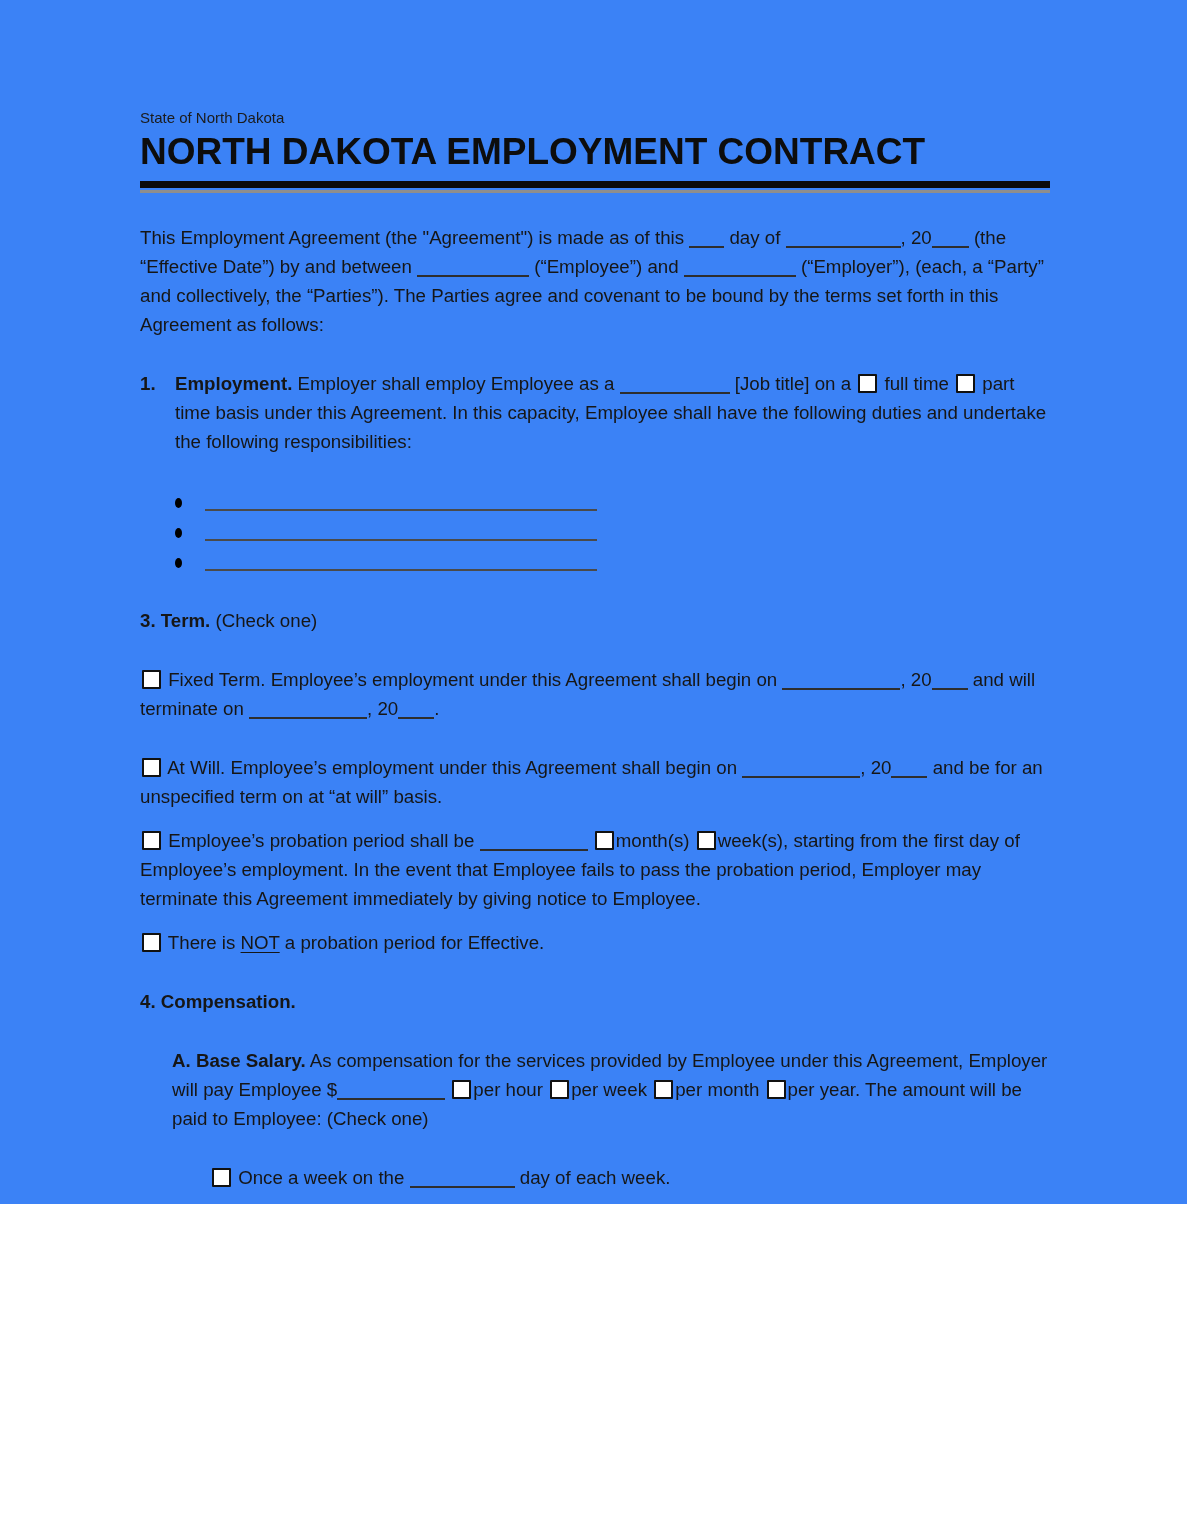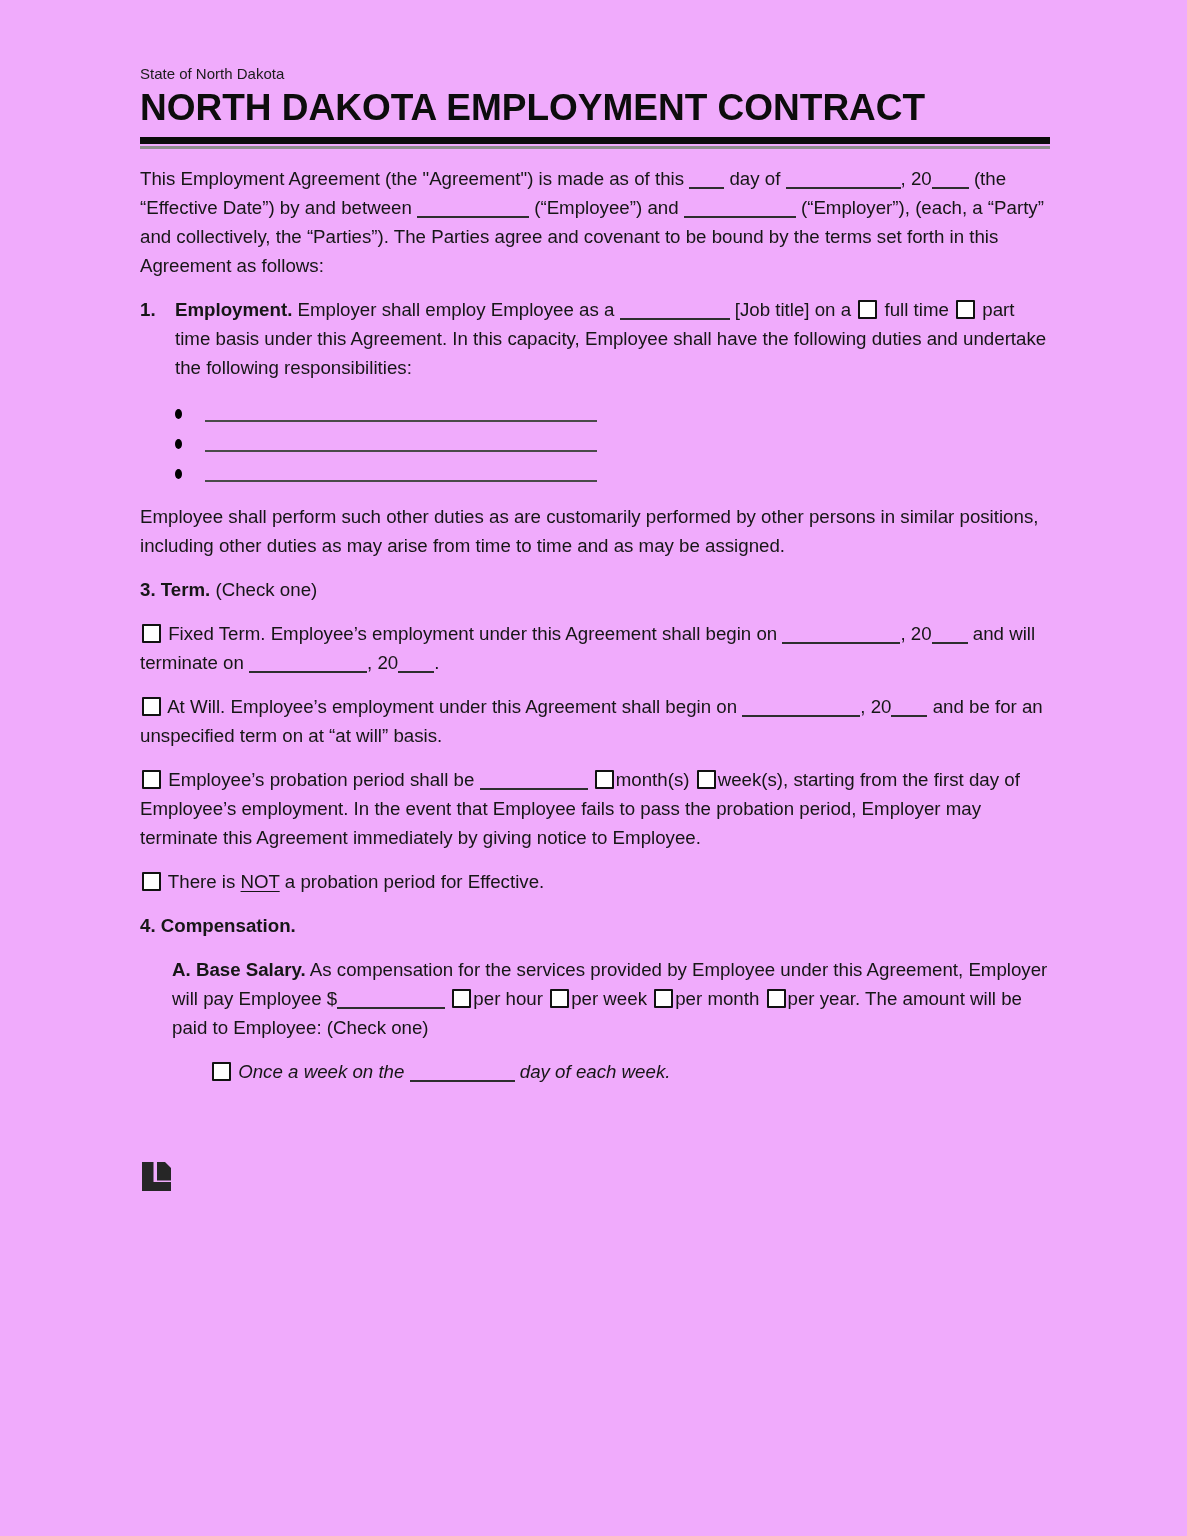--- a/index.html
+++ b/index.html
@@ -1,30 +1,30 @@
 <!DOCTYPE html>
 <html><head>
 <meta charset="utf-8">
 <style>
   html,body{margin:0;padding:0;background:#ffffff;}
   .page{
-    width:1187px;height:1536px;background:#f0abfc;position:relative;box-sizing:border-box;
-    padding:64px 137px 0 140px;
+    width:1187px;height:1204px;background:#3b82f6;position:relative;box-sizing:border-box;
+    padding:108px 137px 0 140px;
     font-family:"Liberation Sans","DejaVu Sans",sans-serif;
     color:#161616;font-size:18.7px;line-height:29px;overflow:hidden;
   }
   .state{font-size:15px;line-height:19px;color:#1b1b1b;}
   h1.title{font-size:37px;line-height:43px;margin:3px 0 0;text-align:left;font-weight:700;color:#0d0d0d;letter-spacing:0;}
   .title-rule{margin-top:8px;height:2px;border-top:7px solid #0b0b0b;border-bottom:3px solid #8e8e8e;}
   .block{margin-top:15px;}
-  .block.gap{}
+  .block.gap{margin-top:30px;}
   .block.numbered{position:relative;padding-left:35px;}
   .num{position:absolute;left:0;top:0;font-weight:700;}
   .block.indent1{margin-left:32px;}
-  .block.indent2{margin-left:70px;font-style:italic;}
+  .block.indent2{margin-left:70px;}
   .b{font-weight:700;}
   .u{text-decoration:underline;text-underline-offset:3px;}
   .blank{display:inline-block;height:19px;border-bottom:2px solid #2e2e2e;vertical-align:-4px;}
   .checkbox{display:inline-block;width:15px;height:15px;border:2.5px solid #111;background:#fff;vertical-align:-3px;margin:0 2px;border-radius:1px;}
   .bullet-row{padding-left:35px;line-height:30px;}
   .bullet{display:inline-block;width:7px;height:10px;border-radius:50%;background:#000;margin-right:23px;vertical-align:-1px;}
   .bullet-row .blank{border-bottom-color:#4a4a4a;}
   .logo-wrap{margin-top:74px;}
 </style>
 </head>
@@ -36,21 +36,20 @@
   <div class="title-rule"></div>
 
   <div id="doc-body">
       <div class="block gap"><span class="t">This Employment Agreement (the "Agreement") is made as of this </span><span class="blank" style="width: 35px;"></span><span class="t"> day of </span><span class="blank" style="width: 115px;"></span><span class="t">, 20</span><span class="blank" style="width: 37px;"></span><span class="t"> (the “Effective Date”) by and between </span><span class="blank" style="width: 112px;"></span><span class="t"> (“Employee”) and </span><span class="blank" style="width: 112px;"></span><span class="t"> (“Employer”), (each, a “Party” and collectively, the “Parties”). The Parties agree and covenant to be bound by the terms set forth in this Agreement as follows:</span></div>
       <div class="block gap numbered"><span class="num">1.</span><span class="b">Employment.</span><span class="t">  Employer shall employ Employee as a </span><span class="blank" style="width: 110px;"></span><span class="t"> [Job title] on a </span><span class="checkbox"></span><span class="t"> full time </span><span class="checkbox"></span><span class="t"> part time basis under this Agreement. In this capacity, Employee shall have the following duties and undertake the following responsibilities:</span></div>
       <div class="block gap">
         <div class="bullet-row"><span class="bullet"></span><span class="blank" style="width: 392px;"></span></div>
         <div class="bullet-row"><span class="bullet"></span><span class="blank" style="width: 392px;"></span></div>
         <div class="bullet-row"><span class="bullet"></span><span class="blank" style="width: 392px;"></span></div>
       </div>
-      <div class="block gap"><span class="t">Employee shall perform such other duties as are customarily performed by other persons in similar positions, including other duties as may arise from time to time and as may be assigned.</span></div>
       <div class="block gap"><span class="b">3. Term.</span><span class="t"> (Check one)</span></div>
       <div class="block gap"><span class="checkbox"></span><span class="t"> Fixed Term.  Employee’s employment under this Agreement shall begin on </span><span class="blank" style="width: 118px;"></span><span class="t">, 20</span><span class="blank" style="width: 36px;"></span><span class="t"> and will terminate on </span><span class="blank" style="width: 118px;"></span><span class="t">, 20</span><span class="blank" style="width: 36px;"></span><span class="t">.</span></div>
       <div class="block gap"><span class="checkbox"></span><span class="t"> At Will.  Employee’s employment under this Agreement shall begin on </span><span class="blank" style="width: 118px;"></span><span class="t">, 20</span><span class="blank" style="width: 36px;"></span><span class="t"> and be for an unspecified term on at “at will” basis.</span></div>
       <div class="block"><span class="checkbox"></span><span class="t"> Employee’s probation period shall be </span><span class="blank" style="width: 108px;"></span><span class="t"> </span><span class="checkbox"></span><span class="t">month(s) </span><span class="checkbox"></span><span class="t">week(s), starting from the first day of Employee’s employment. In the event that Employee fails to pass the probation period, Employer may terminate this Agreement immediately by giving notice to Employee.</span></div>
       <div class="block"><span class="checkbox"></span><span class="t"> There is </span><span class="u">NOT</span><span class="t"> a probation period for Effective.</span></div>
       <div class="block gap"><span class="b">4. Compensation.</span></div>
       <div class="block gap indent1"><span class="b">A. Base Salary.</span><span class="t"> As compensation for the services provided by Employee under this Agreement, Employer will pay Employee $</span><span class="blank" style="width: 108px;"></span><span class="t"> </span><span class="checkbox"></span><span class="t">per hour </span><span class="checkbox"></span><span class="t">per week </span><span class="checkbox"></span><span class="t">per month </span><span class="checkbox"></span><span class="t">per year. The amount will be paid to Employee: (Check one)</span></div>
       <div class="block gap indent2"><span class="checkbox"></span><span class="t"> Once a week on the </span><span class="blank" style="width: 105px;"></span><span class="t"> day of each week.</span></div>
     </div>
 

